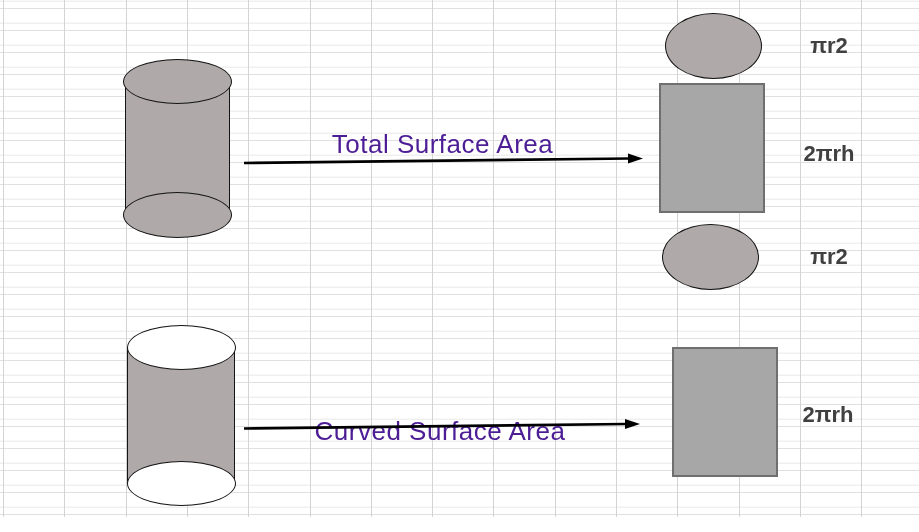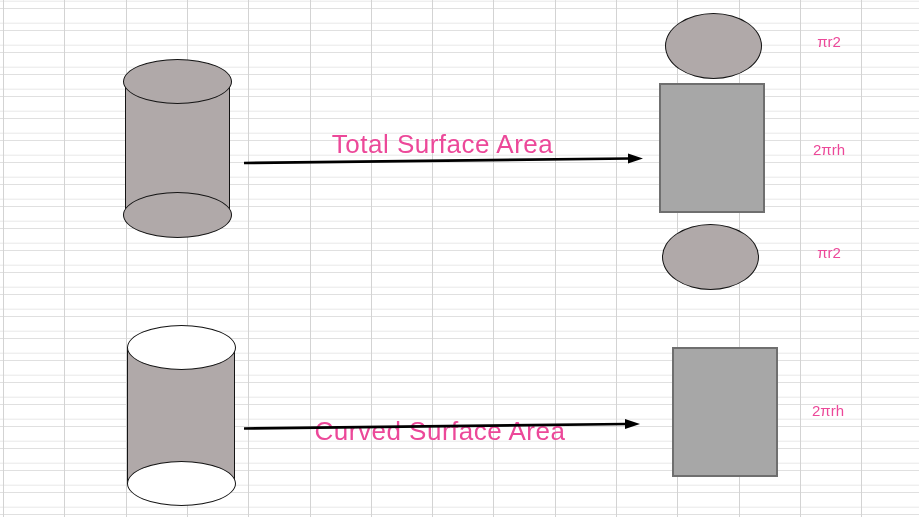--- a/index.html
+++ b/index.html
@@ -15,24 +15,24 @@
       repeating-linear-gradient(90deg,#d3d3d3 0 1px,transparent 1px 61.3px),
       repeating-linear-gradient(180deg,#e0e0e0 0 1px,transparent 1px 22px),
       repeating-linear-gradient(180deg,#e7e7e7 0 1px,transparent 1px 22px);
     background-position:3px 0,0 8px,0 0.7px;
   }
   .abs{position:absolute;}
   .ellipse{border-radius:50%;box-sizing:border-box;border:1.8px solid #141414;}
   .cyl-body{box-sizing:border-box;border-left:1.7px solid #141414;border-right:1.7px solid #141414;}
   .rect-shape{box-sizing:border-box;border:2px solid #6f6f6f;}
   .arrow-label{
-    font-size:26px;letter-spacing:.5px;color:#ec4899;text-align:center;white-space:nowrap;
+    font-size:26px;letter-spacing:.5px;color:#4c1d95;text-align:center;white-space:nowrap;
   }
   .formula{
-    font-size:15px;font-weight:normal;color:#ec4899;text-align:center;white-space:nowrap;
+    font-size:22px;font-weight:bold;color:#404040;text-align:center;white-space:nowrap;
   }
   svg{display:block;}
 </style>
 </head>
 <body>
 
 <div id="stage">
   <div id="grid"></div>
 
   <div class="abs cyl-body" style="left:125px;top:81px;width:105px;height:134px;background:#b0a9a9;"></div>

